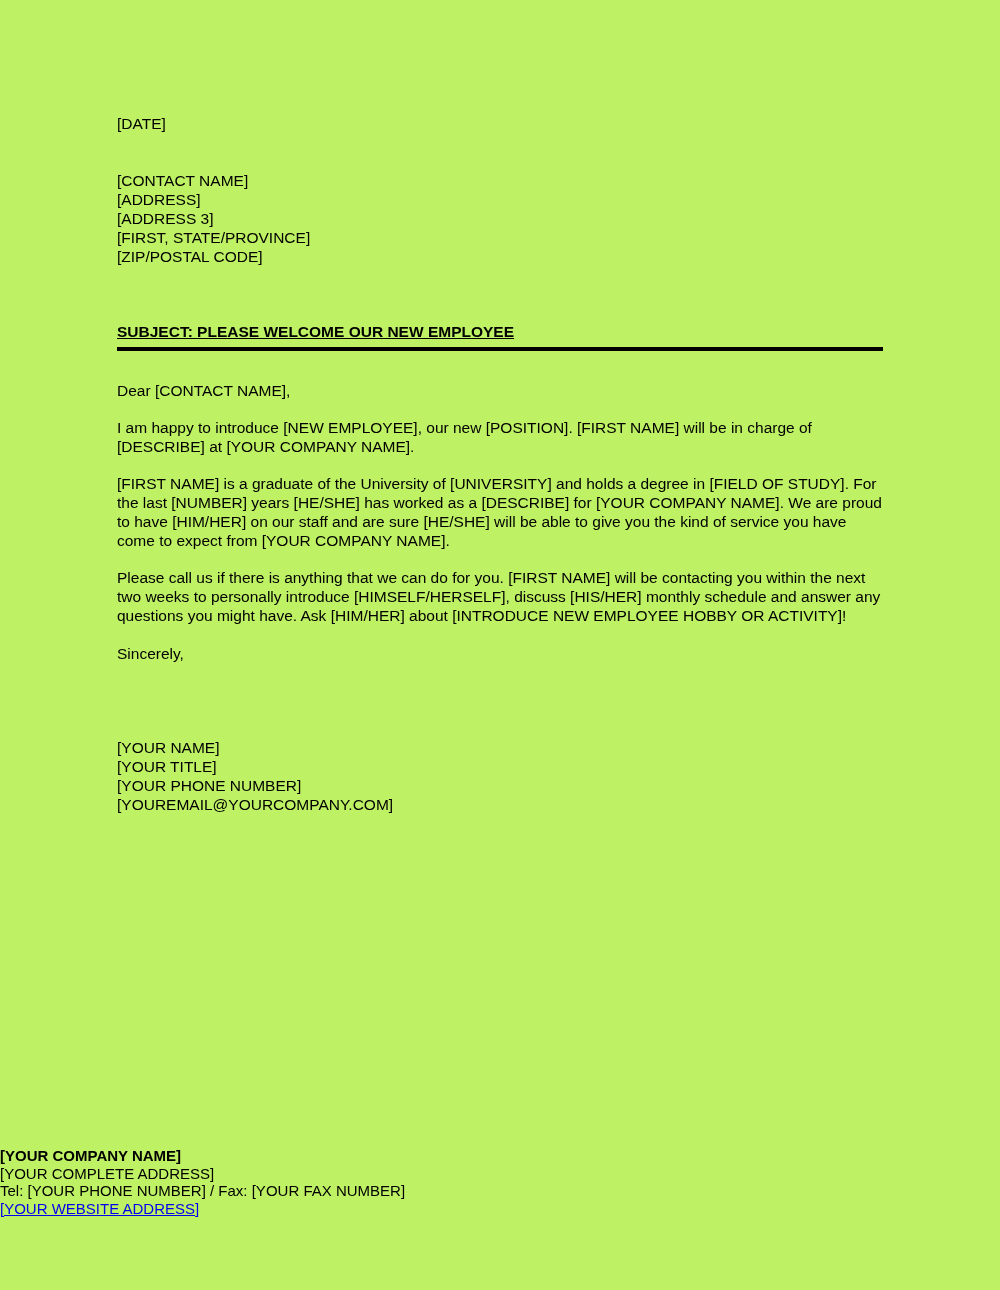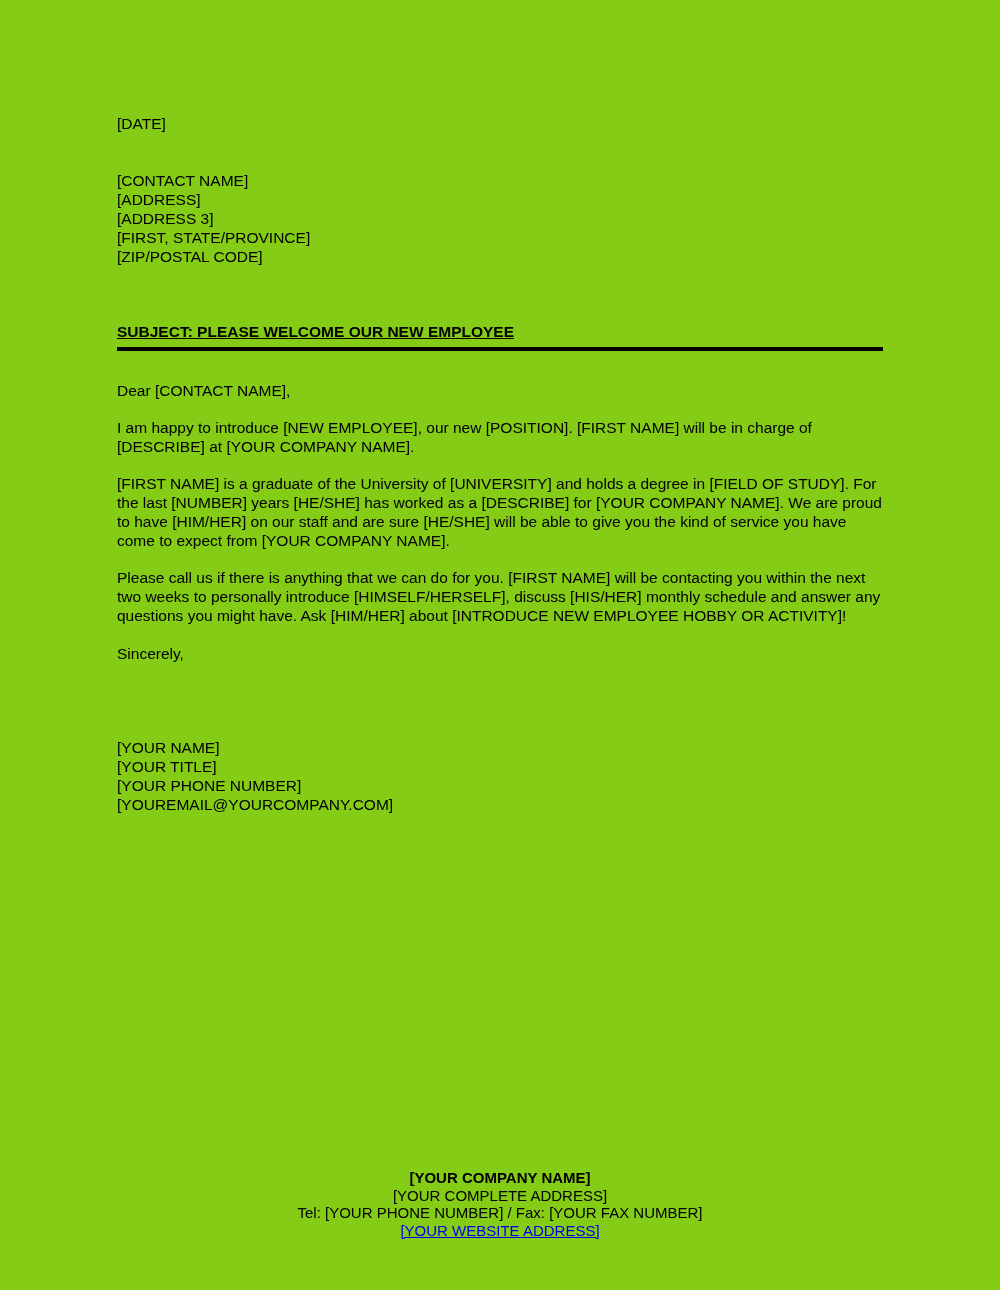--- a/index.html
+++ b/index.html
@@ -1,21 +1,21 @@
 <!DOCTYPE html>
 <html><head>
 <meta charset="utf-8">
 <style>
   * { margin: 0; padding: 0; box-sizing: border-box; }
   html, body { background: #ffffff; }
   .page {
     position: relative;
     width: 1000px;
     height: 1290px;
-    background: #84cc16;
+    background: #bef264;
     font-family: "Liberation Sans", "DejaVu Sans", sans-serif;
     font-size: 15.5px;
     line-height: 19px;
     color: #000000;
     overflow: hidden;
   }
   .content {
     padding: 114px 117px 0 117px;
   }
   .date-line { margin-bottom: 38px; }
@@ -31,23 +31,23 @@
     background: #000000;
     margin: 0 0 30px 0;
   }
   .salutation { margin-bottom: 18px; }
   .para { margin-bottom: 18px; }
   .closing { margin-top: 19px; margin-bottom: 75px; }
   .signature-block { }
   .footer {
     position: absolute;
     left: 0;
-    bottom: 51px;
+    bottom: 73px;
     width: 100%;
-    text-align: center;
+    text-align: left;
     font-size: 15px;
     line-height: 17.5px;
   }
   .footer .company-name { font-weight: bold; }
   .footer a.website-link {
     color: #0000ee;
     text-decoration: underline;
     cursor: pointer;
   }
 </style>

